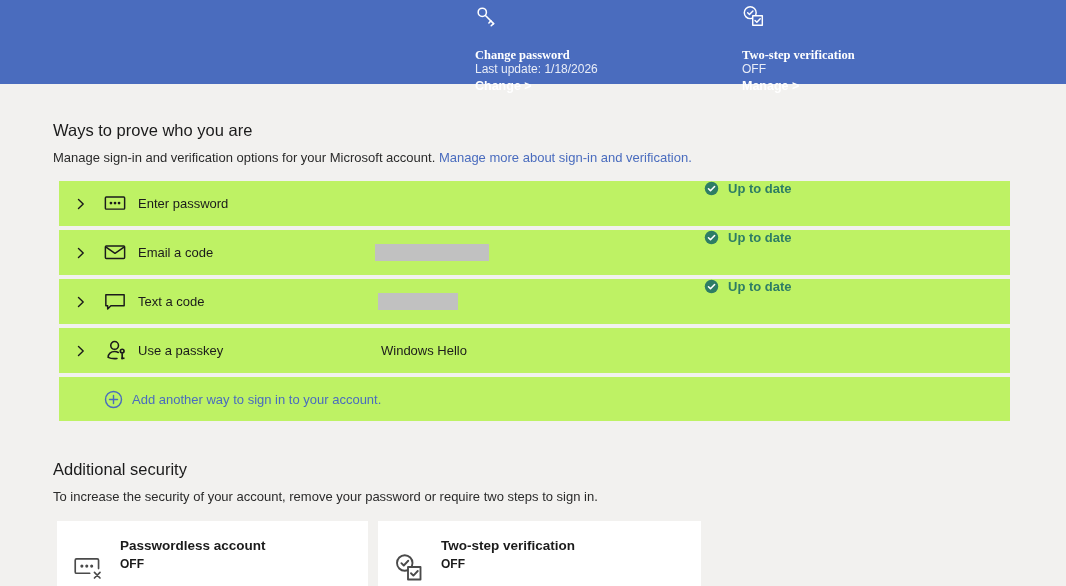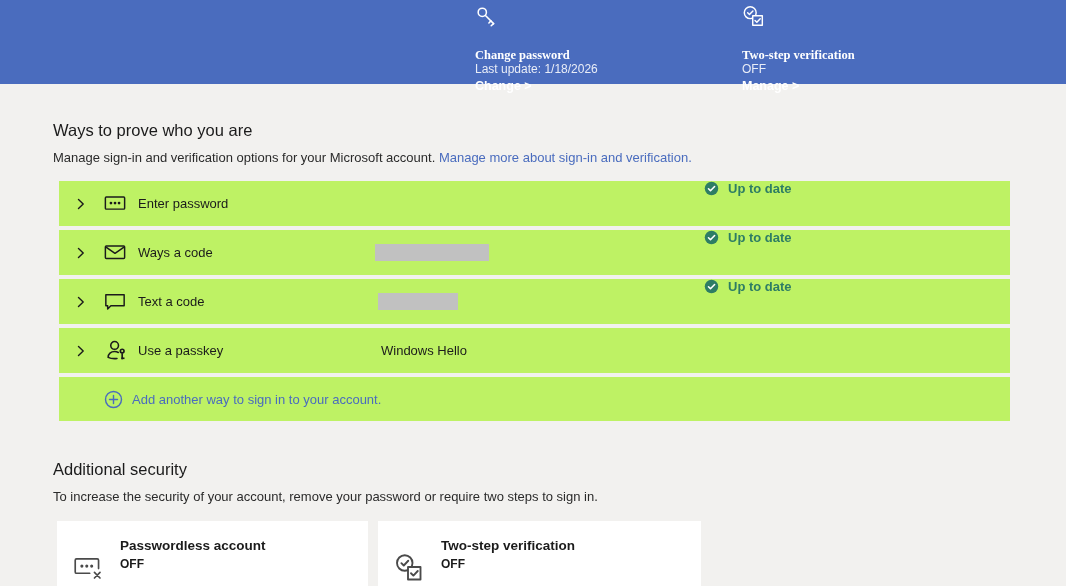--- a/index.html
+++ b/index.html
@@ -140,21 +140,21 @@
     <div class="row">
       <svg class="row-chevron" viewBox="0 0 12 12" fill="none" stroke="#1b1b1b" stroke-width="1.4" stroke-linecap="round" stroke-linejoin="round">
           <path d="M3.5 1.5 L8.2 6 L3.5 10.5"></path>
         </svg>
       <span class="row-icon">
         <svg viewBox="0 0 24 18" width="22" fill="none" stroke="#1b1b1b" stroke-width="1.6" stroke-linejoin="round">
           <rect x="1.5" y="2.2" width="21" height="13.6" rx="1"></rect>
           <path d="M2.2 3.4 L12 10.2 L21.8 3.4"></path>
         </svg>
       </span>
-      <span class="row-label">Ways a code</span>
+      <span class="row-label">Email a code</span>
       <span class="row-middle">
           <span class="redact-bar redact-email"></span>
         </span>
       <span class="row-status">
         <svg width="15" height="15" viewBox="0 0 16 16">
             <circle cx="8" cy="8" r="7.2" fill="#2e7d64"></circle>
             <path d="M4.8 8.3 l2.1 2.1 L11.3 5.9" stroke="#fff" stroke-width="1.7" fill="none" stroke-linecap="round" stroke-linejoin="round"></path>
           </svg>
         <span class="status-text">Up to date</span>
       </span>

